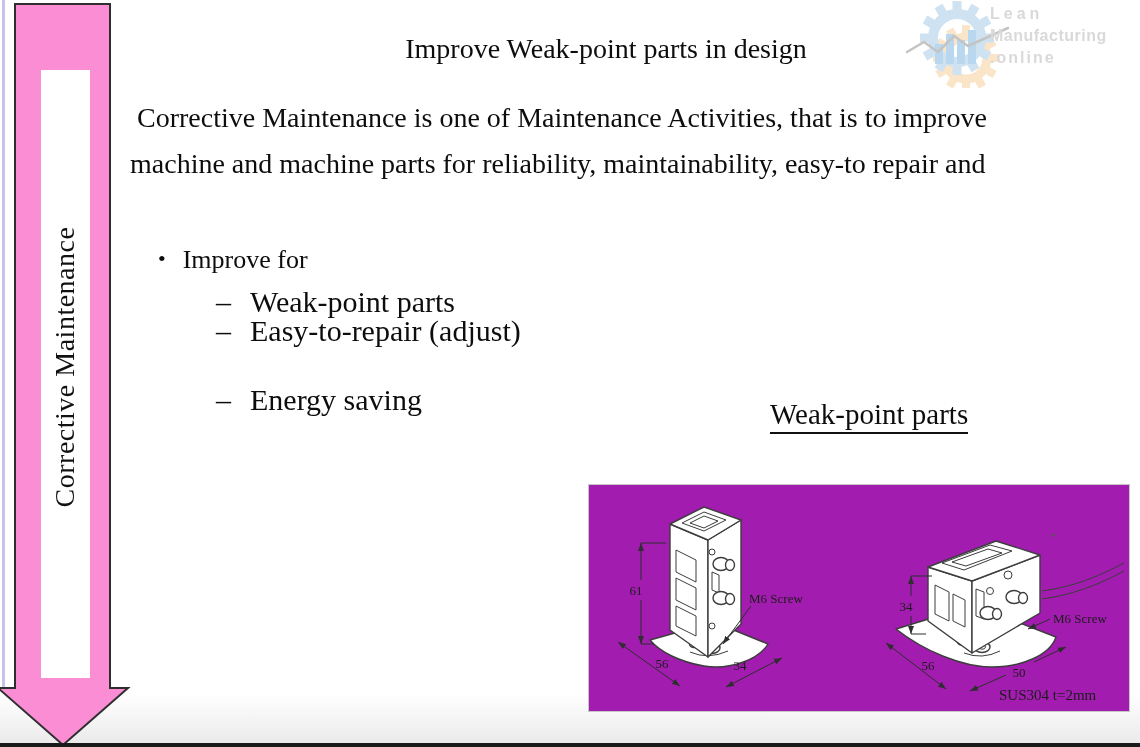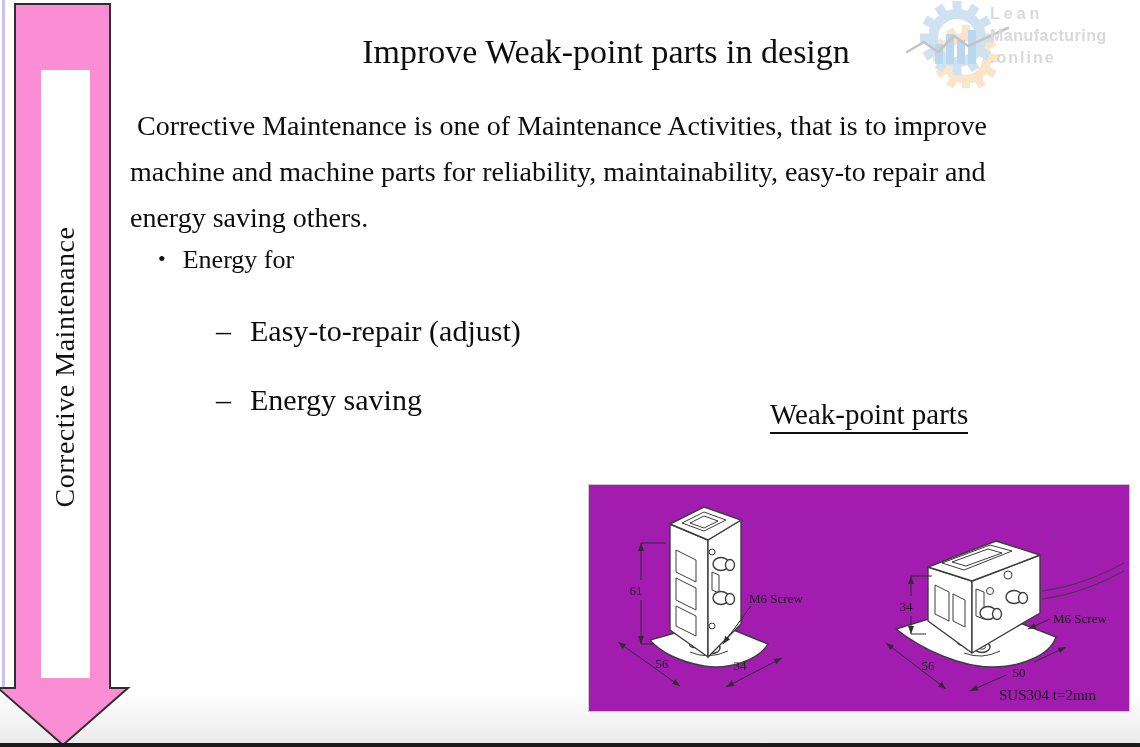--- a/index.html
+++ b/index.html
@@ -23,22 +23,22 @@
   #logo{left:902px; top:0; width:238px; height:88px; z-index:2;}
   #logo-gears{position:absolute; left:0; top:0;}
   #logo-text{position:absolute; left:88px; top:3px; width:150px;
     font-family:"Liberation Sans", sans-serif; font-weight:bold; color:#d9d9d9;
     font-size:16px; line-height:22px;}
   #logo-line1{letter-spacing:4px;}
   #logo-line2{letter-spacing:0.5px;}
   #logo-line3{text-align:left; letter-spacing:2px;}
   
   #page-title{left:606px; top:33px; transform:translateX(-50%);
-    font-size:34px; white-space:nowrap; z-index:2;}
-  #intro-paragraph{left:130px; top:103px; font-size:28px; line-height:46px; z-index:2;}
+    font-size:28px; white-space:nowrap; z-index:2;}
+  #intro-paragraph{left:130px; top:95px; font-size:28px; line-height:46px; z-index:2;}
   #intro-paragraph .pline{white-space:pre;}
   #bullet-l1{left:158px; top:245px; font-size:26px; z-index:2;}
   #bullet-l1 .marker{font-size:22px; vertical-align:2px;}
   #bullet-l1 .lbl{margin-left:17px;}
   .sub-bullet{left:216px; font-size:30px; z-index:2; position:absolute;}
   .sub-bullet .lbl{margin-left:19px;}
   #sub-bullet-0{top:285px;} #sub-bullet-1{top:314px;} #sub-bullet-2{top:383px;}
   
   #figure-heading{left:770px; top:398px; font-size:29px; z-index:2;
     border-bottom:2px solid #111; padding-bottom:1px;}
@@ -120,25 +120,27 @@
       <div id="logo-line2">Manufacturing</div>
       <div id="logo-line3">.online</div>
     </div>
   </div>
 
   <div id="page-title" class="abs">Improve Weak-point parts in design</div>
 
   <div id="intro-paragraph" class="abs">
     <div class="pline"> Corrective Maintenance is one of Maintenance Activities, that is to improve</div>
     <div class="pline">machine and machine parts for reliability, maintainability, easy-to repair and</div>
-    <div class="pline">energy saving others.</div>
   </div>
 
   <div id="bullet-l1" class="abs">
-    <span class="marker">•</span><span class="lbl">Energy for</span>
+    <span class="marker">•</span><span class="lbl">Improve for</span>
+  </div>
+  <div id="sub-bullet-0" class="sub-bullet">
+    <span>–</span><span class="lbl">Weak-point parts</span>
   </div>
   <div id="sub-bullet-1" class="sub-bullet">
     <span>–</span><span class="lbl">Easy-to-repair (adjust)</span>
   </div>
   <div id="sub-bullet-2" class="sub-bullet">
     <span>–</span><span class="lbl">Energy saving</span>
   </div>
 
   <div id="figure-heading" class="abs">Weak-point parts</div>
 

